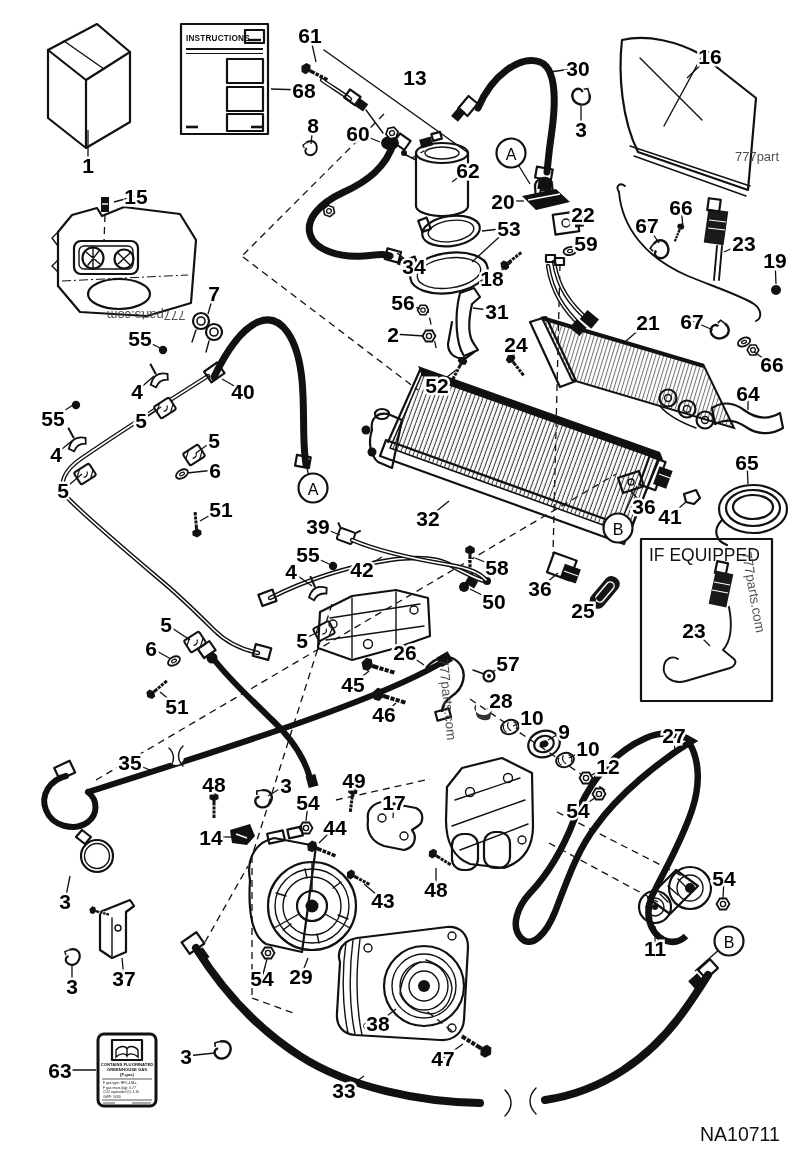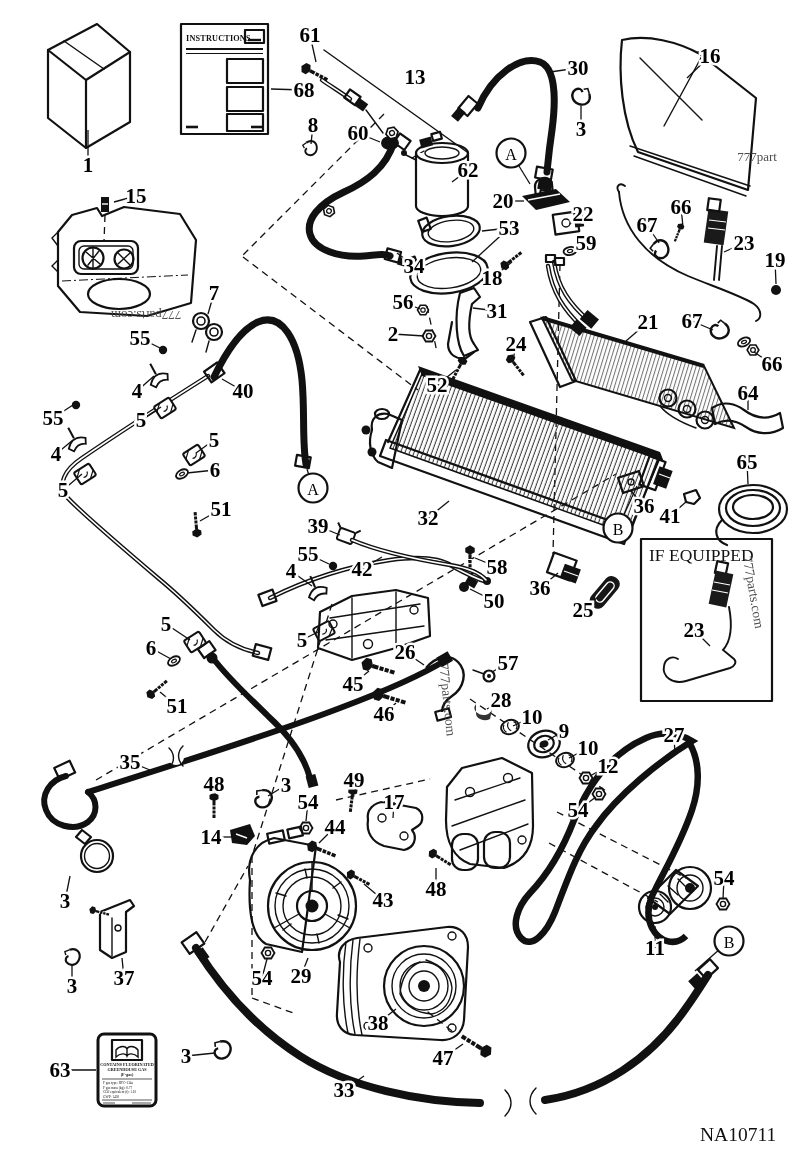--- a/index.html
+++ b/index.html
@@ -1,17 +1,17 @@
 <!DOCTYPE html>
 <html><head>
 <meta charset="utf-8">
 <style>
   html,body{margin:0;padding:0;background:#fff;}
   .stage{position:relative;width:800px;height:1172px;background:#fff;overflow:hidden;
-         font-family:Liberation Serif, serif;}
+         font-family:Liberation Sans, sans-serif;}
   svg{position:absolute;left:0;top:0;}
   .outline{fill:none;stroke:#111;stroke-width:2.2;stroke-linejoin:round;stroke-linecap:round;}
   .thin{fill:none;stroke:#111;stroke-width:1.4;stroke-linecap:round;}
   .hose{fill:none;stroke:#111;stroke-width:7;stroke-linecap:round;}
   .hose2{fill:none;stroke:#111;stroke-width:6;stroke-linecap:round;}
   .tube{fill:none;stroke:#111;stroke-width:4.4;stroke-linecap:round;}
   .tubein{fill:none;stroke:#fff;stroke-width:1.6;stroke-linecap:round;}
   .wire{fill:none;stroke:#111;stroke-width:1.9;stroke-linecap:round;}
   .dash{stroke:#111;stroke-width:1.3;stroke-dasharray:7 5;fill:none;}
   .leader{stroke:#111;stroke-width:1.3;}

